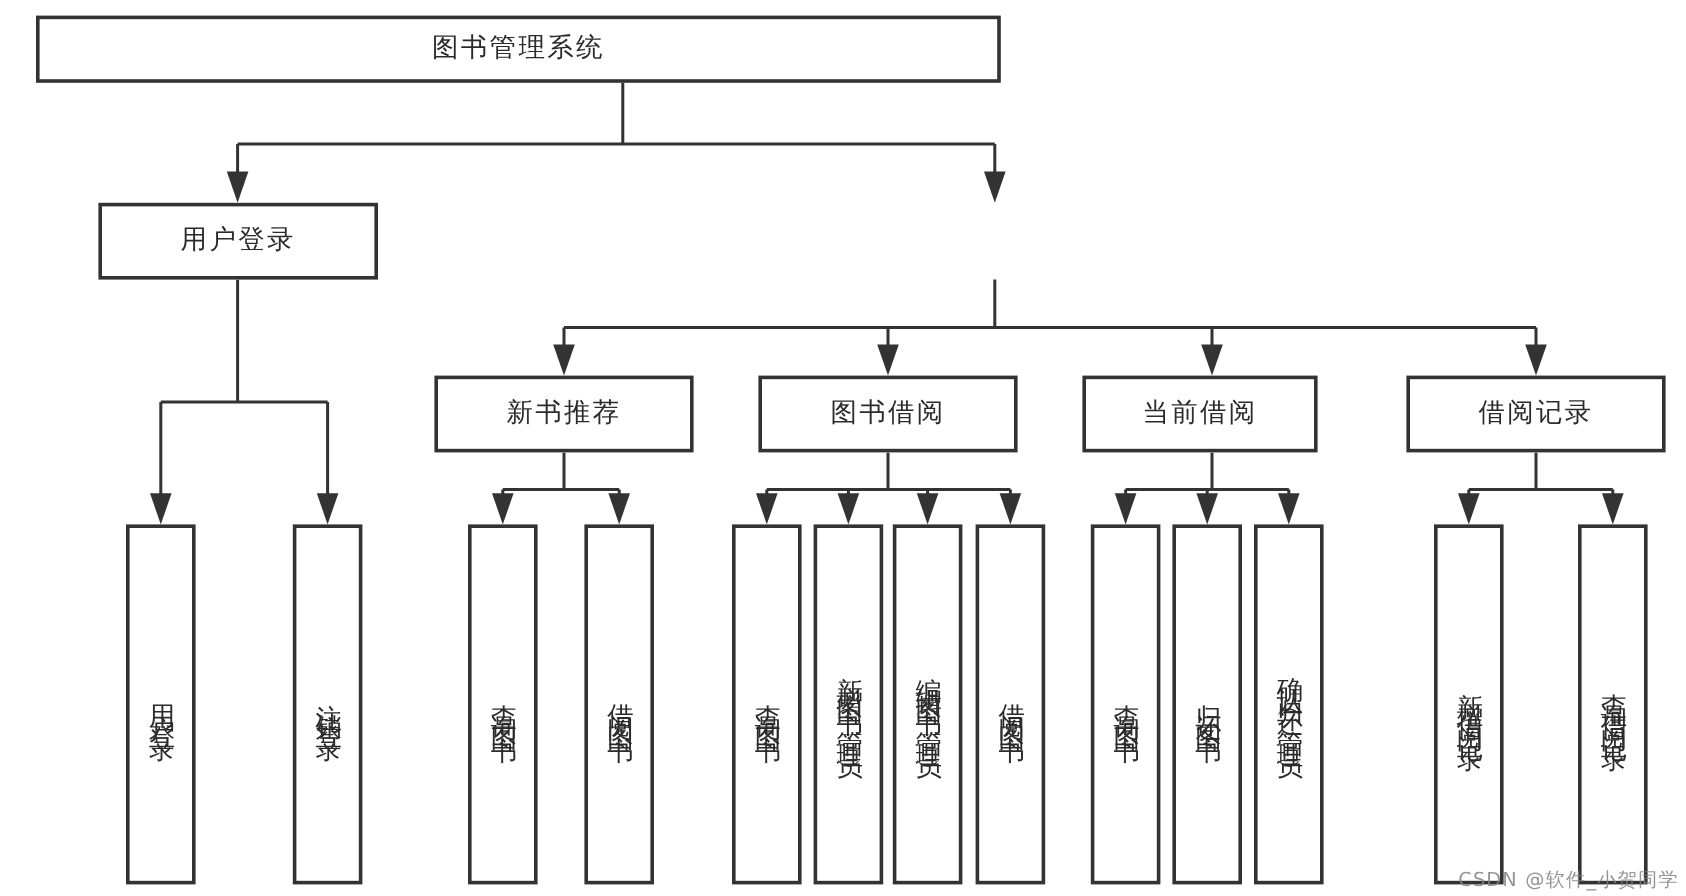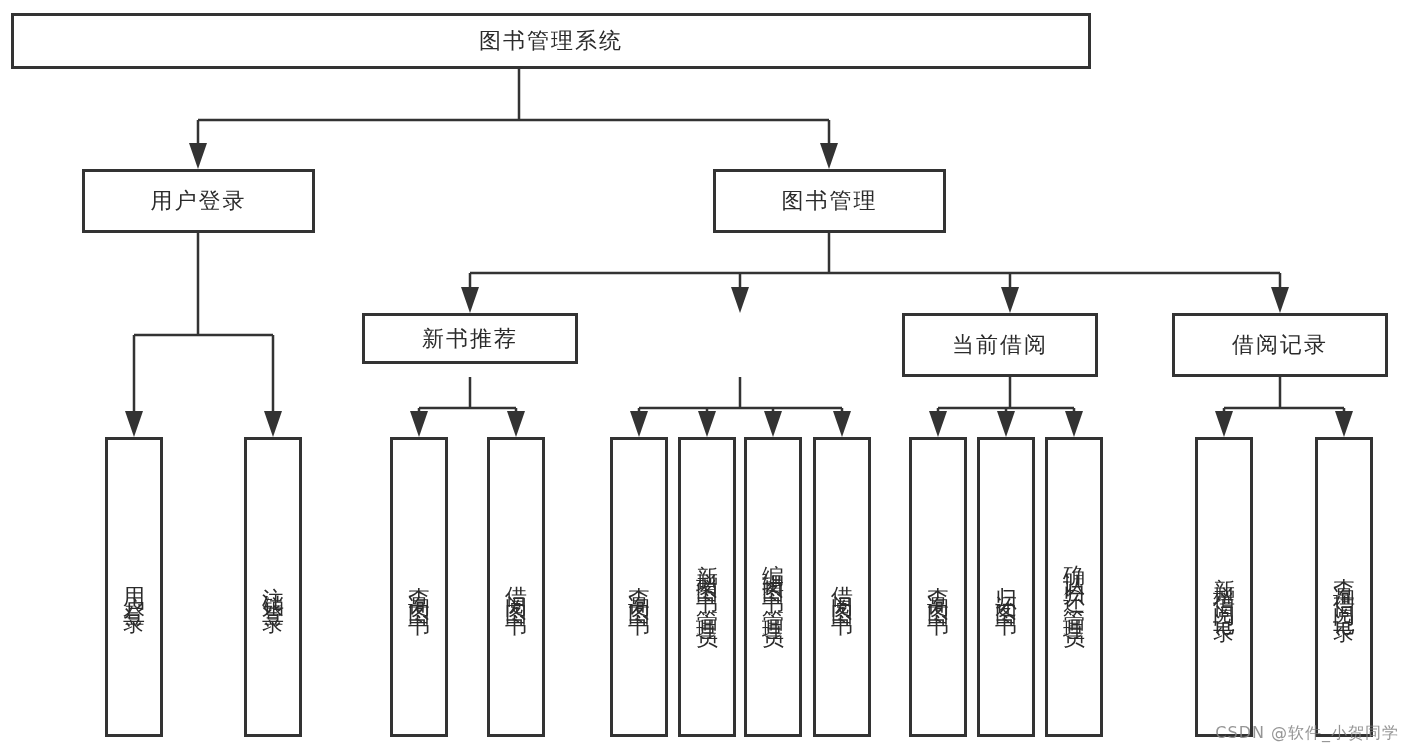--- a/index.html
+++ b/index.html
@@ -87,33 +87,33 @@
       <polygon points="764,411 782,411 773,437"></polygon>
       <polygon points="833,411 851,411 842,437"></polygon>
       <polygon points="929,411 947,411 938,437"></polygon>
       <polygon points="997,411 1015,411 1006,437"></polygon>
       <polygon points="1065,411 1083,411 1074,437"></polygon>
       <polygon points="1215,411 1233,411 1224,437"></polygon>
       <polygon points="1335,411 1353,411 1344,437"></polygon>
     </g>
   </svg>
 
-  <div class="box h" style="left:11px; top:13px; width:1080px; height:56px">
+  <div class="box h" style="left:30px; top:13px; width:804px; height:56px">
     <span>图书管理系统</span>
   </div>
 
   <div class="box h" style="left:82px; top:169px; width:233px; height:64px">
     <span>用户登录</span>
   </div>
-  <div class="box h" style="left:713px; top:169px; width:233px; height:64px">
-    <span>图书管理</span>
+
+  <div class="box h" style="left:362px; top:313px; width:216px; height:64px">
+    <span>新书推荐</span>
   </div>
-
-  <div class="box h" style="left:362px; top:313px; width:216px; height:51px">
-    <span>新书推荐</span>
+  <div class="box h" style="left:632px; top:313px; width:216px; height:64px">
+    <span>图书借阅</span>
   </div>
   <div class="box h" style="left:902px; top:313px; width:196px; height:64px">
     <span>当前借阅</span>
   </div>
   <div class="box h" style="left:1172px; top:313px; width:216px; height:64px">
     <span>借阅记录</span>
   </div>
 
   <div class="box v" style="left:105px">
     <span>用户登录</span>

